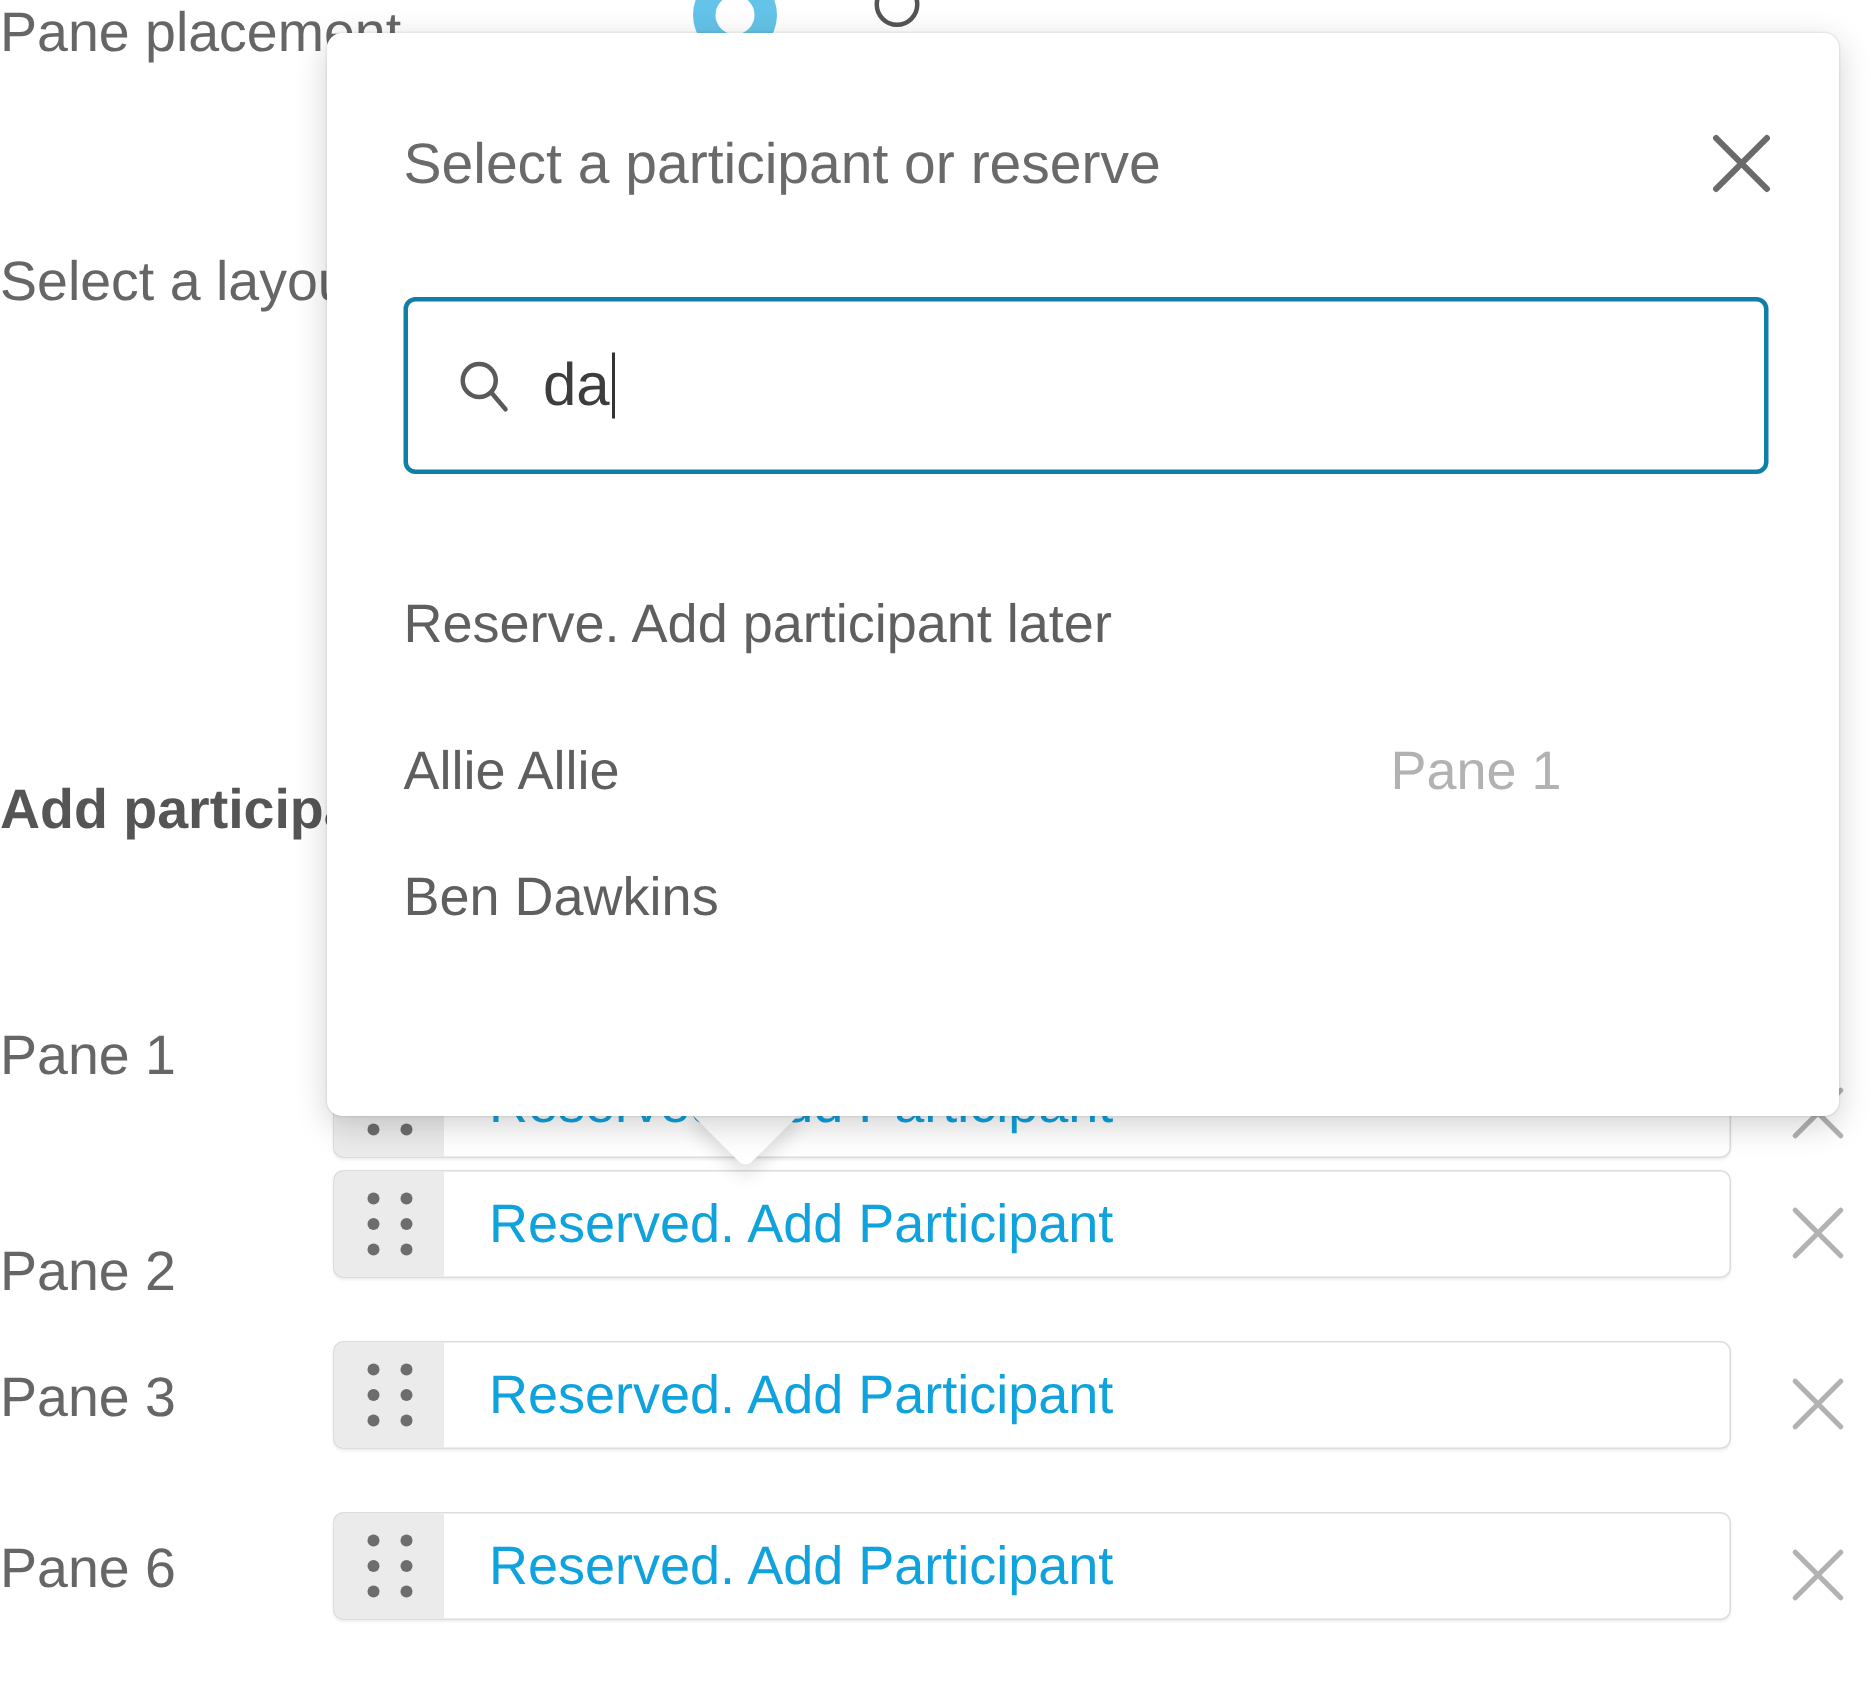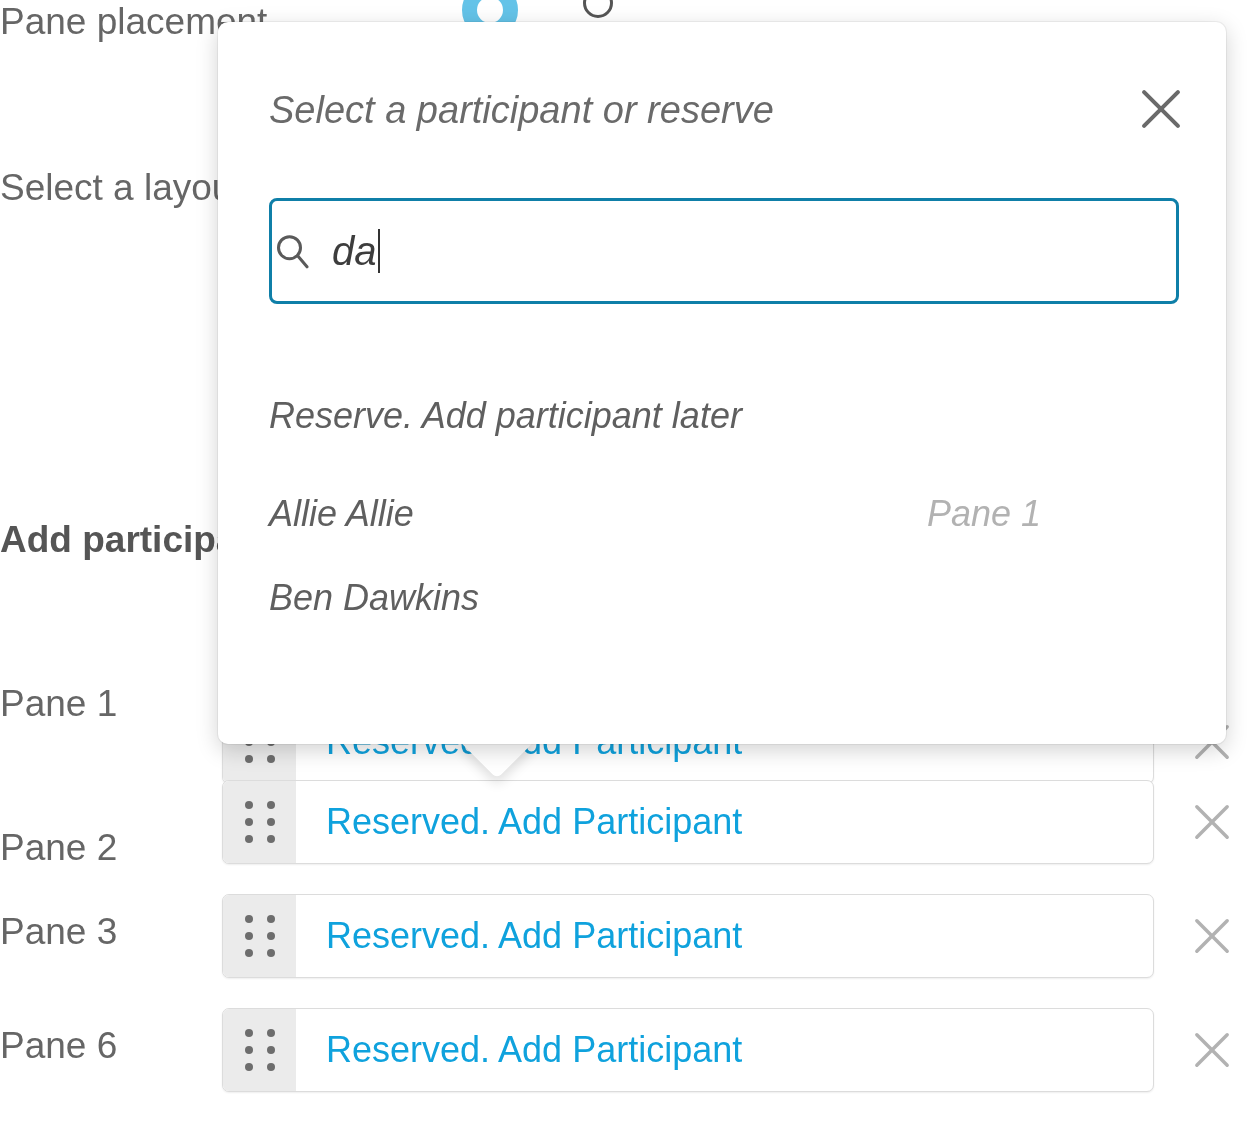--- a/index.html
+++ b/index.html
@@ -56,21 +56,21 @@
     border-radius: 50%;
     border: 3px solid #555555;
     box-sizing: border-box;
   }
 
   
   .pane-row {
     position: absolute;
     left: 222px;
     width: 932px;
-    height: 84px;
+    height: 72px;
     box-sizing: border-box;
     background: #ffffff;
     border: 1px solid #dcdcdc;
     border-radius: 7px;
     display: flex;
     align-items: stretch;
     box-shadow: 0 1px 2px rgba(0,0,0,0.07);
   }
   .drag-handle {
     width: 73px;
@@ -134,21 +134,20 @@
     height: 52px;
     background: #ffffff;
     transform: rotate(45deg);
     box-shadow: 5px 5px 12px rgba(0,0,0,0.12);
     border-radius: 0 0 6px 0;
   }
   .popup-inner {
     position: absolute;
     inset: 0;
     padding: 0;
-    font-style: italic;
   }
   .popup-title {
     position: absolute;
     left: 51px;
     top: 66px;
     color: #6a6a6a;
     font-size: 38px;
     line-height: 44px;
     white-space: nowrap;
   }
@@ -161,27 +160,28 @@
     color: #6a6a6a;
     cursor: pointer;
   }
   .popup-close svg { display: block; width: 100%; height: 100%; }
 
   .search-box {
     position: absolute;
     left: 51px;
     top: 176px;
     width: 910px;
-    height: 106px;
+    height: 118px;
     box-sizing: border-box;
     border: 3px solid #0f7fa8;
     border-radius: 8px;
     background: #ffffff;
     display: flex;
     align-items: center;
+    padding-left: 30px;
     cursor: text;
   }
   .search-icon {
     width: 40px;
     height: 40px;
     color: #5a5a5a;
     flex: 0 0 auto;
     margin-right: 20px;
   }
   .search-icon svg { display: block; width: 100%; height: 100%; }

